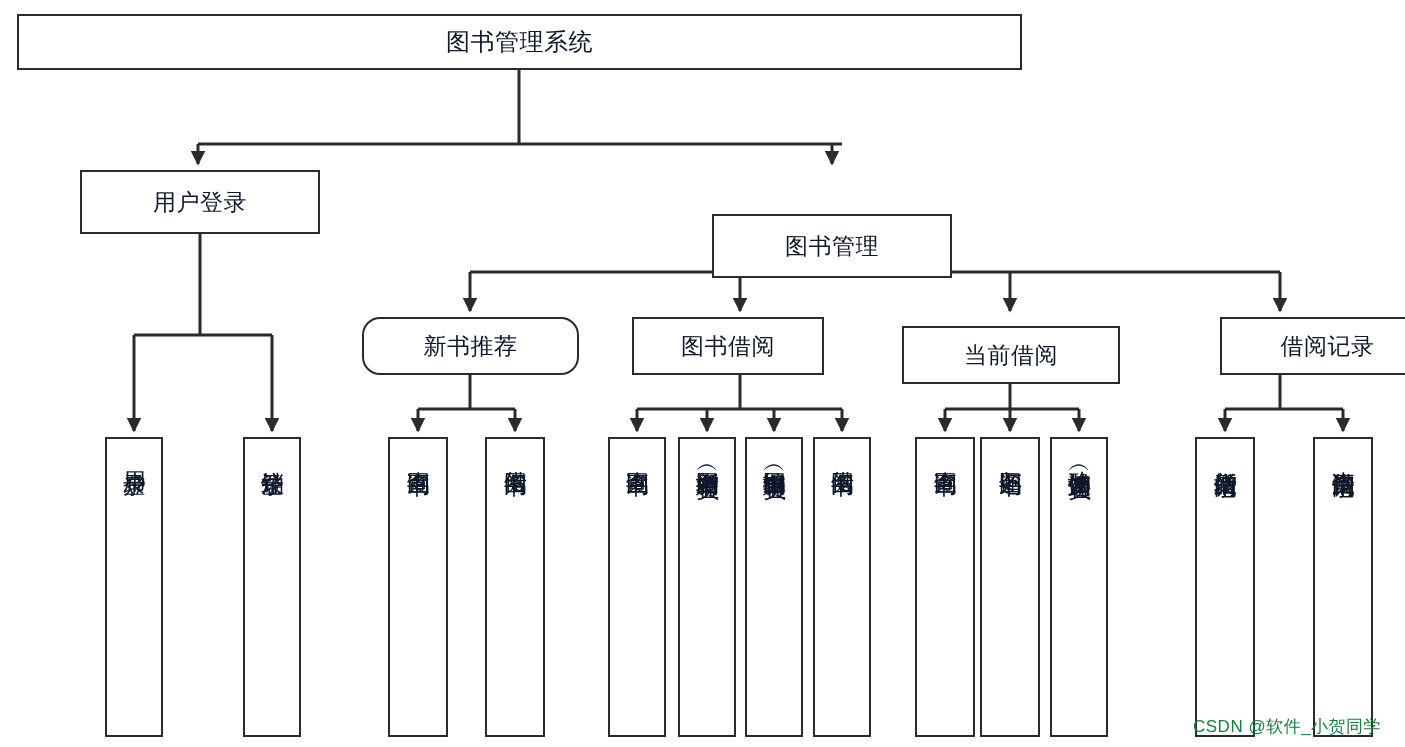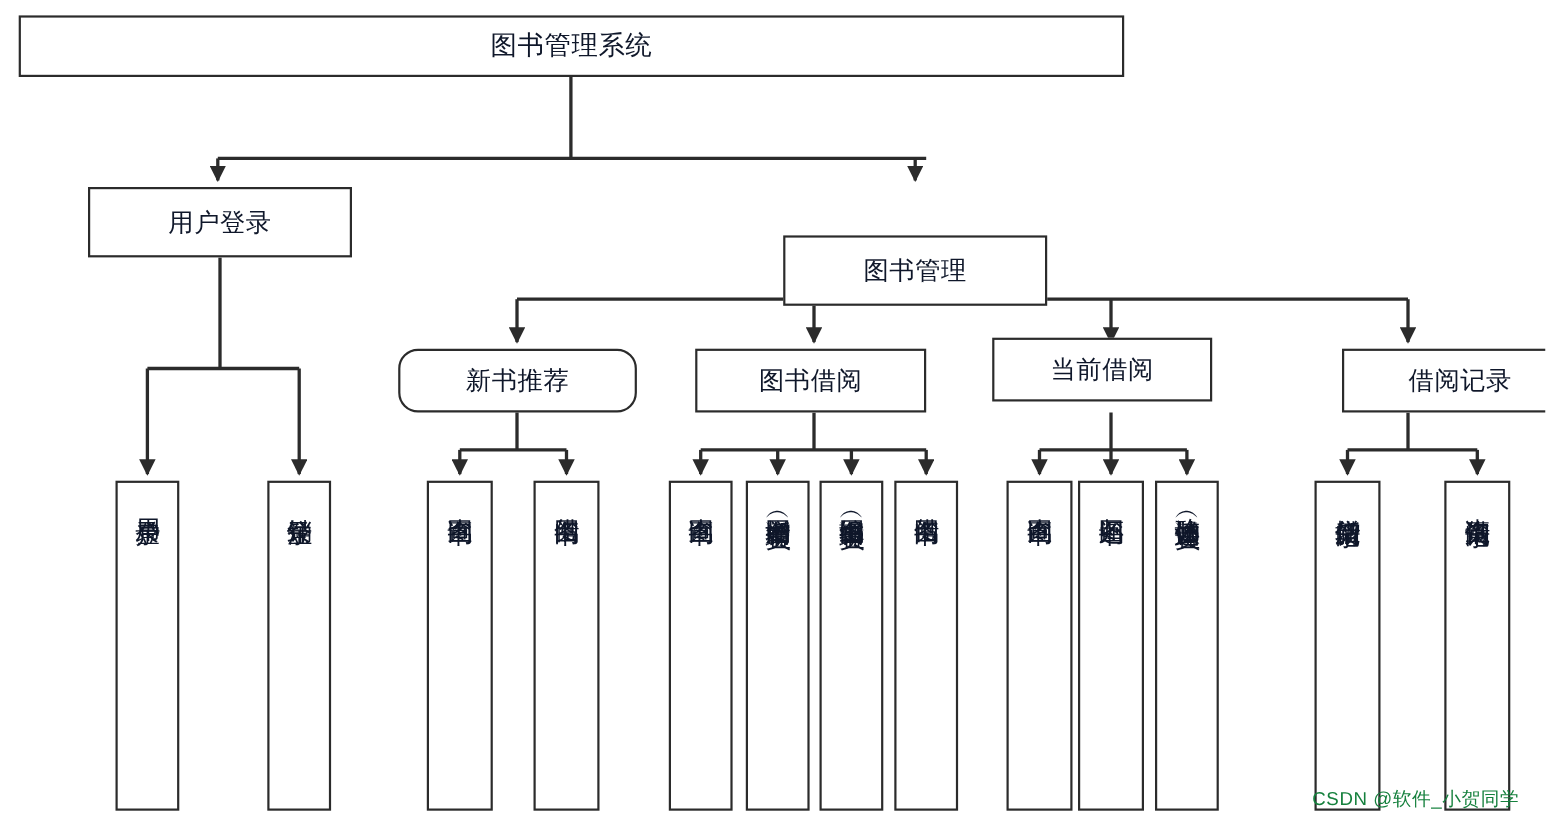--- a/index.html
+++ b/index.html
@@ -128,24 +128,24 @@
   <div class="node horiz" style="left:80px; top:170px; width:240px; height:64px;">
     <span class="label">用户登录</span>
   </div>
   <div class="node horiz" style="left:712px; top:170px; width:240px; height:64px;margin-top:44px;">
     <span class="label">图书管理</span>
   </div>
 
   <div class="node horiz" style="left:362px; top:317px; width:217px; height:58px;border-radius:18px;">
     <span class="label">新书推荐</span>
   </div>
-  <div class="node horiz" style="left:632px; top:317px; width:210px; height:58px;">
+  <div class="node horiz" style="left:632px; top:317px; width:192px; height:58px;">
     <span class="label">图书借阅</span>
   </div>
-  <div class="node horiz" style="left:902px; top:307px; width:200px; height:58px;">
+  <div class="node horiz" style="left:902px; top:326px; width:218px; height:58px;">
     <span class="label">当前借阅</span>
   </div>
   <div class="node horiz" style="left:1220px; top:317px; width:215px; height:58px;">
     <span class="label">借阅记录</span>
   </div>
 
   <div class="node vert" style="left:105px; top:437px; width:58px; height:300px;">
     <span class="label">用户登录</span>
   </div>
   <div class="node vert" style="left:243px; top:437px; width:58px; height:300px;">

